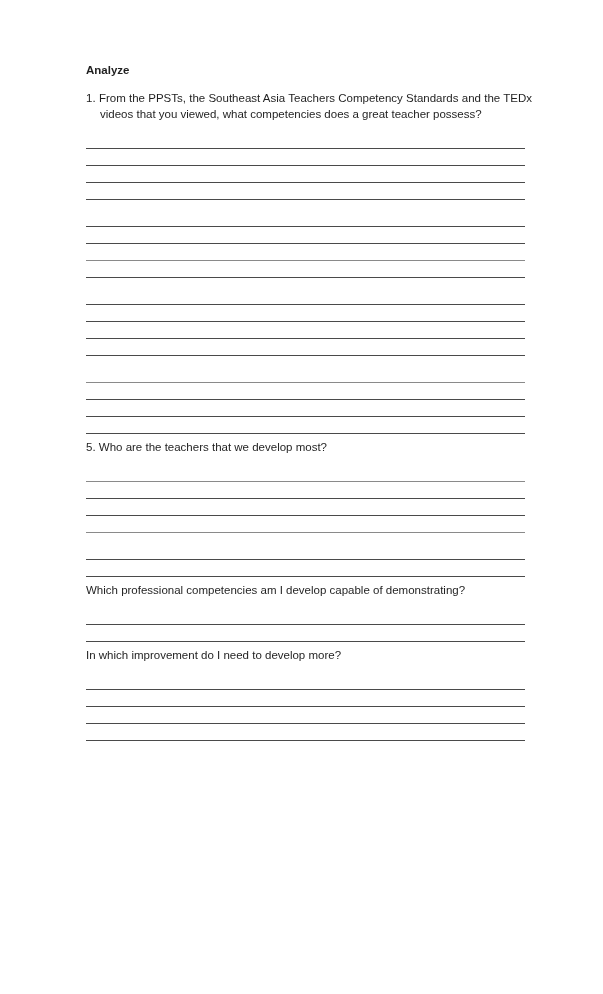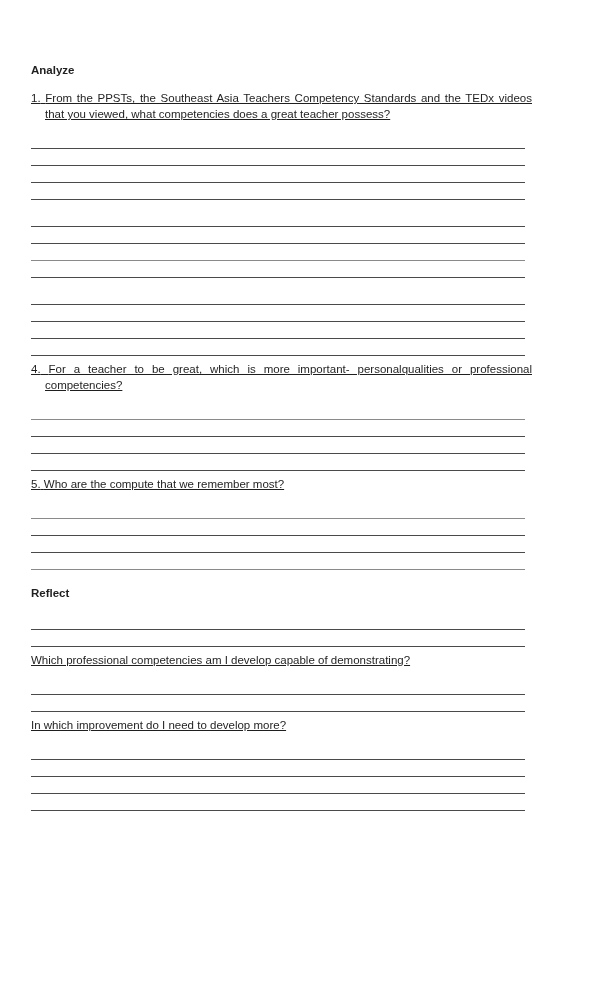--- a/index.html
+++ b/index.html
@@ -2,38 +2,37 @@
 <html><head>
 <meta charset="utf-8">
 <style>
   html, body { margin: 0; padding: 0; background: #ffffff; }
   .page {
     position: relative;
     width: 603px;
     height: 994px;
     box-sizing: border-box;
     background: #ffffff;
-    padding: 62px 71px 0 31px;
+    padding: 62px 71px 0 86px;
     font-family: "Liberation Sans", sans-serif;
     font-size: 11.5px;
     line-height: 16px;
     color: #1f1f1f;
     overflow: hidden;
   }
   .section-heading {
     font-size: 11.5px;
     font-weight: bold;
     line-height: 16px;
     margin: 0 0 12px 0;
   }
   .section-reflect .section-heading { margin-top: 15px; }
   .question {
     margin: 0;
     text-align: justify;
-    text-decoration: underline;
   }
   .question.numbered {
     padding-left: 14px;
     text-indent: -14px;
   }
   .answer-lines {
     margin: 10px 0 5px 0;
   }
   .answer-line {
     height: 16px;
@@ -65,39 +64,37 @@
       <div class="answer-line"></div>
     </div>
 
     <div class="answer-lines">
       <div class="answer-line"></div>
       <div class="answer-line"></div>
       <div class="answer-line"></div>
       <div class="answer-line"></div>
     </div>
 
-    <p class="question numbered"><span>4.</span> <span>For a teacher to be great, which is more important- personalqualities or professional competencies?</span></p>
     <div class="answer-lines">
       <div class="answer-line lighter"></div>
       <div class="answer-line"></div>
       <div class="answer-line"></div>
       <div class="answer-line"></div>
     </div>
 
-    <p class="question numbered"><span>5.</span> <span>Who are the compute that we remember most?</span></p>
+    <p class="question numbered"><span>5.</span> <span>Who are the teachers that we develop most?</span></p>
     <div class="answer-lines">
       <div class="answer-line lighter"></div>
       <div class="answer-line"></div>
       <div class="answer-line"></div>
       <div class="answer-line lighter"></div>
     </div>
   </div>
 
   <div class="section section-reflect">
-    <div class="section-heading">Reflect</div>
 
     <div class="answer-lines">
       <div class="answer-line"></div>
       <div class="answer-line"></div>
     </div>
 
     <p class="question">Which professional competencies am I develop capable of demonstrating?</p>
     <div class="answer-lines">
       <div class="answer-line"></div>
       <div class="answer-line"></div>

